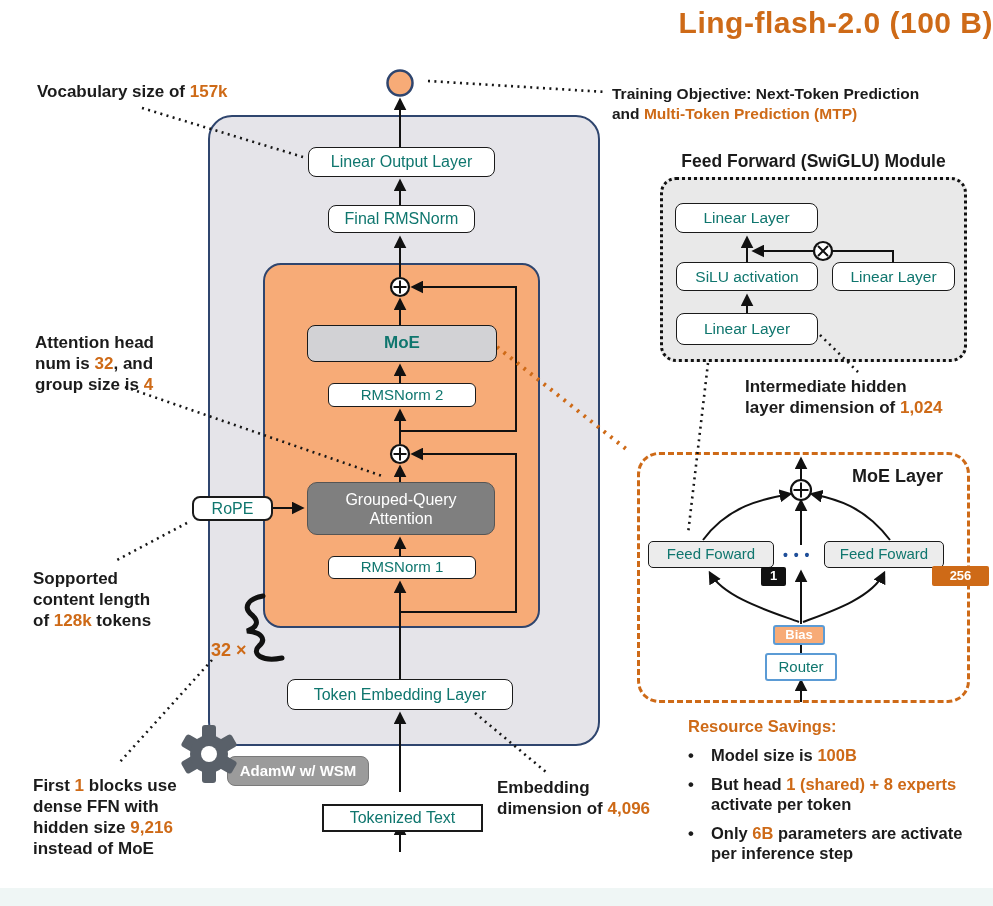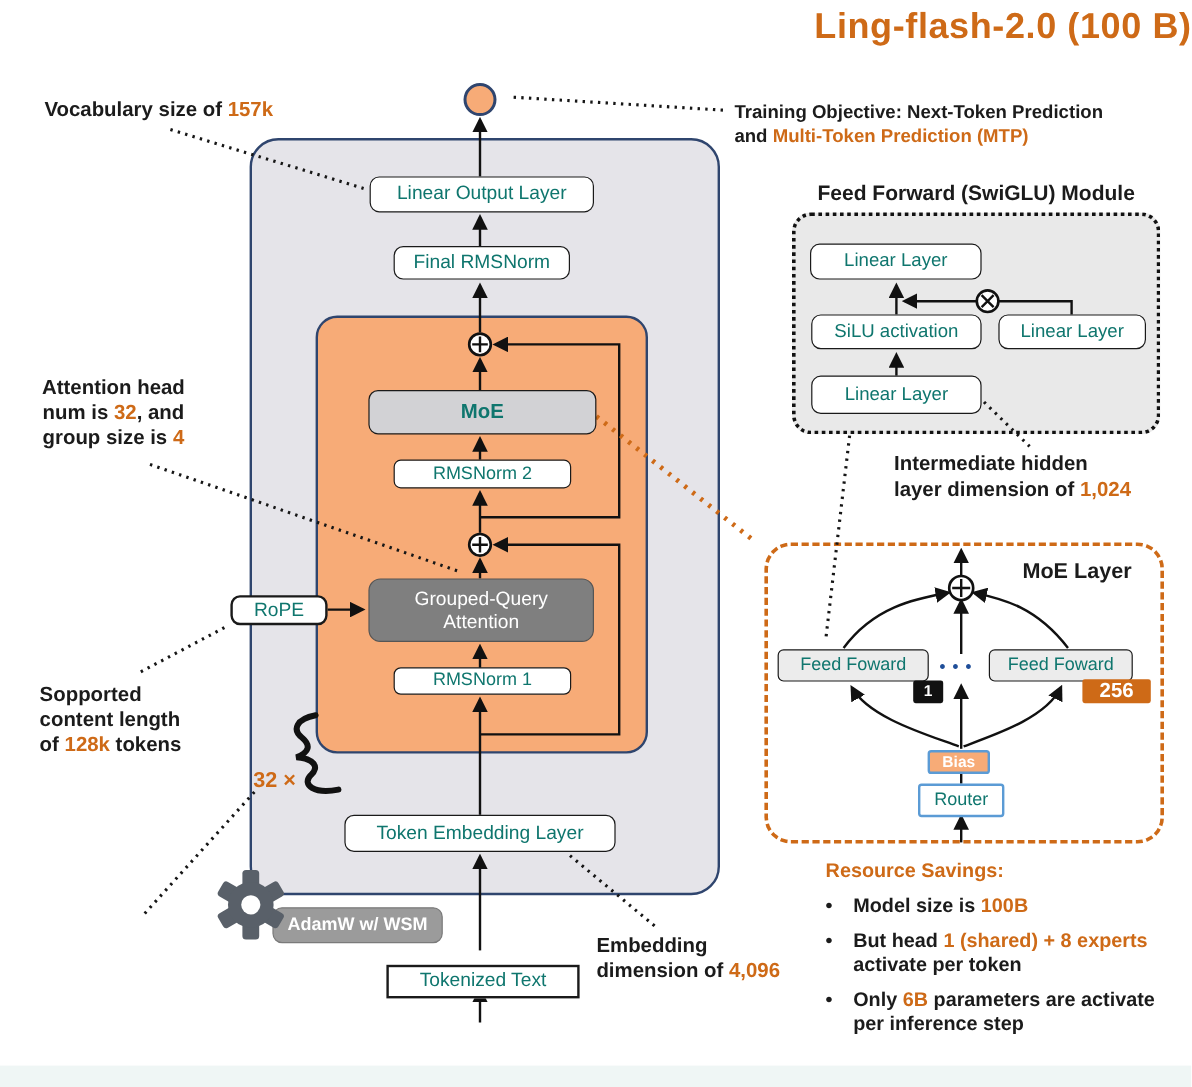--- a/index.html
+++ b/index.html
@@ -136,34 +136,40 @@
     <span>RoPE</span>
     </div>
   <div class="box" style="left:227px;top:740px;width:142px;height:30px;background:var(--adamw-bg);border-color:#7a7a7a;
               color:#fff;font-weight:bold;font-size:15px;margin-top:16px;">
     <span>AdamW w/ WSM</span>
     </div>
 
   <div class="ann" style="left:37px;top:81px;">
     <span>Vocabulary size of </span><span class="hl">157k</span></div>
 
-  <div class="ann" style="left:35px;top:312px;text-align:center;">
+  <div class="ann" style="left:35px;top:332px;">
     <div>Attention head</div>
     <div><span>num is </span><span class="hl">32</span><span>, and</span></div>
     <div><span>group size is </span><span class="hl">4</span></div>
     </div>
 
   <div class="ann" style="left:33px;top:568px;">
     <div>Sopported</div>
     <div>content length</div>
     <div><span>of </span><span class="hl">128k</span><span> tokens</span></div>
     </div>
 
   <div class="ann hl" style="left:211px;top:640px;font-size:18px;">32 ×</div>
 
+  <div class="ann" style="left:33px;top:775px;">
+    <div><span>First </span><span class="hl">1</span><span> blocks use</span></div>
+    <div>dense FFN with</div>
+    <div><span>hidden size </span><span class="hl">9,216</span></div>
+    <div>instead of MoE</div>
+    </div>
 
   <div class="ann" style="left:497px;top:777px;">
     <div>Embedding</div>
     <div><span>dimension of </span><span class="hl">4,096</span></div>
     </div>
 
   <div class="ann" style="left:320px;top:905px;width:160px;text-align:center;font-style:italic;font-size:15px;font-weight:600;">Sample input text</div>
 
   <div class="ann" style="left:612px;top:84px;font-size:15.5px;line-height:20px;">
     <div>Training Objective: Next-Token Prediction</div>
@@ -193,21 +199,21 @@
   <div class="ann" style="left:852px;top:466px;font-size:18px;">MoE Layer</div>
   <div class="box" style="left:648px;top:541px;width:126px;height:27px;background:#ECECEC;font-size:15px;border-radius:5px;border-width:1.6px;">
     <span>Feed Foward</span>
     </div>
   <div class="box" style="left:824px;top:541px;width:120px;height:27px;background:#ECECEC;font-size:15px;border-radius:5px;border-width:1.6px;">
     <span>Feed Foward</span>
     </div>
   <div class="box" style="left:761px;top:567px;width:25px;height:19px;background:#111;border:none;color:#fff;font-weight:bold;font-size:13px;border-radius:2px;">
     <span>1</span>
     </div>
-  <div class="box" style="left:902px;top:566px;width:57px;height:20px;background:var(--accent);border:none;color:#fff;font-weight:bold;font-size:17px;border-radius:2px;">
+  <div class="box" style="left:932px;top:566px;width:57px;height:20px;background:var(--accent);border:none;color:#fff;font-weight:bold;font-size:13px;border-radius:2px;">
     <span>256</span>
     </div>
   <div class="ann" style="left:783px;top:545px;color:var(--dots-navy);font-size:14px;letter-spacing:1px;">• • •</div>
   <div class="box" style="left:773px;top:625px;width:52px;height:20px;background:var(--orange-fill);border:2px solid var(--blue-border);
               color:#fff;font-weight:bold;font-size:13px;border-radius:3px;">
     <span>Bias</span>
     </div>
   <div class="box" style="left:765px;top:653px;width:72px;height:28px;border:2px solid var(--blue-border);font-size:15px;border-radius:3px;">
     <span>Router</span>
     </div>

